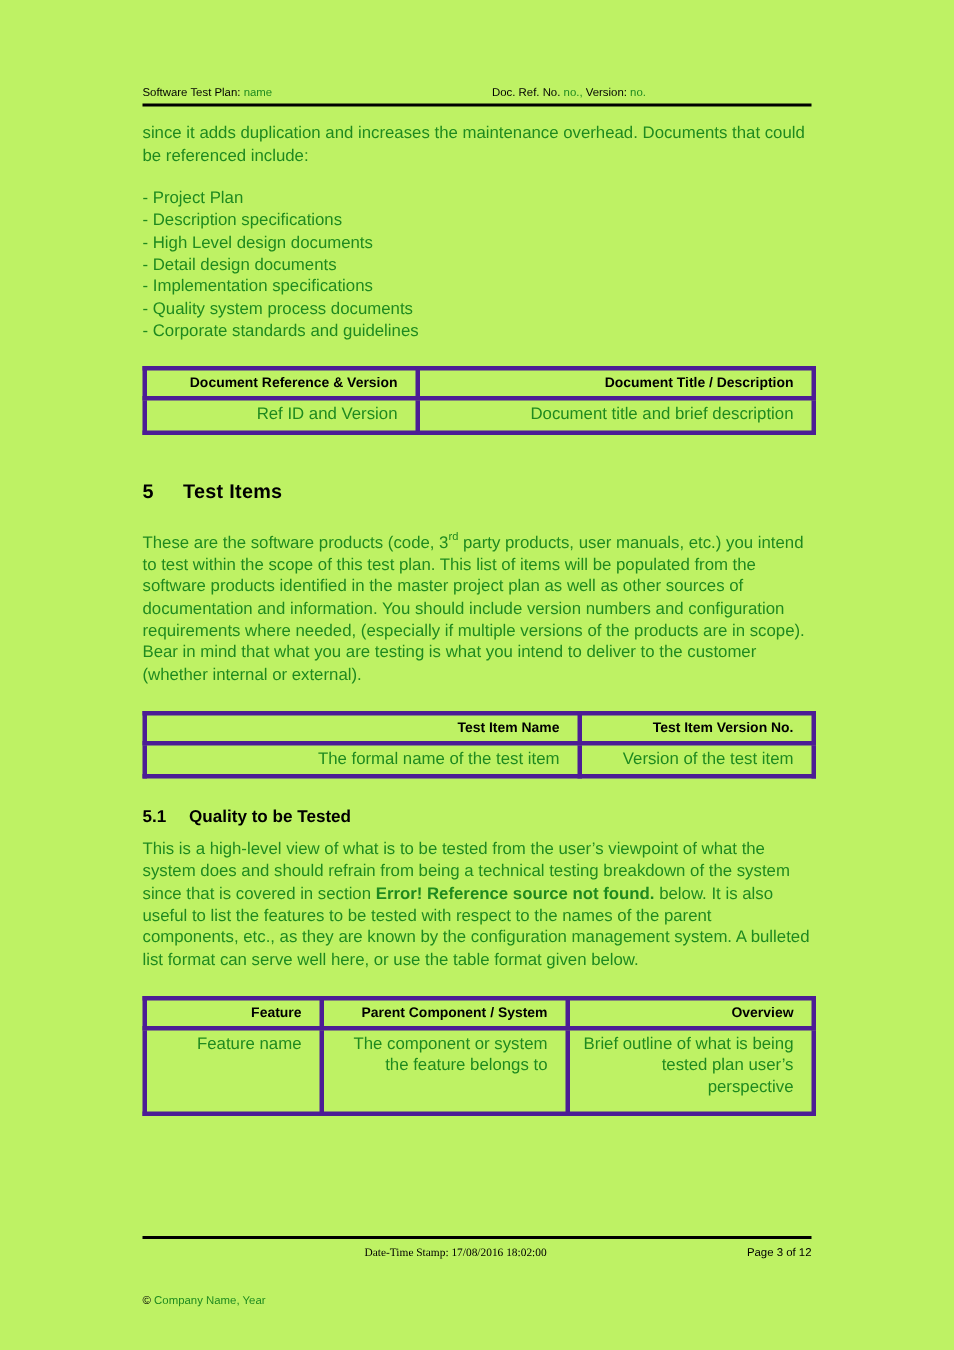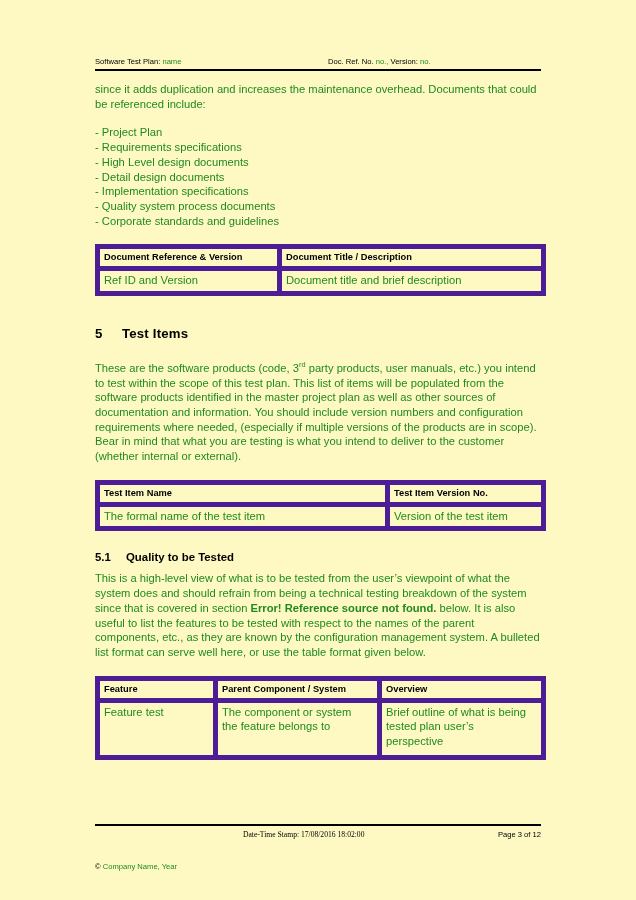--- a/index.html
+++ b/index.html
@@ -10,21 +10,21 @@
     background: #ffffff;
     font-family: "Liberation Sans", sans-serif;
     color: #000000;
     overflow: hidden;
   }
 
   .page {
     position: relative;
     width: 636px;
     height: 900px;
-    background: #fef9c3;
+    background: #bef264;
   }
 
   
   .header {
     position: absolute;
     left: 95px;
     top: 56px;
     width: 446px;
   }
   .header-row {
@@ -100,23 +100,24 @@
   }
   h3.subsection .num { display: inline-block; width: 31px; }
 
   
   table.doc {
     width: 446px;
     border-collapse: collapse;
     table-layout: fixed;
   }
   table.doc td {
-    border: 5px solid #4c1d95;
+    border: 3px solid #4c1d95;
     padding: 2px 12px 3px 4px;
     vertical-align: top;
+    text-align: right;
   }
   table.doc td.th {
     font-size: 9.3px;
     font-weight: bold;
     color: #000;
     line-height: 12px;
   }
   table.doc td.td {
     font-size: 11.2px;
     color: #1f8a1f;
@@ -161,21 +162,21 @@
   </div>
 
   <div class="content">
 
     <p class="body">since it adds duplication and increases the maintenance overhead. Documents that could be referenced include:</p>
 
     <div class="spacer-14"></div>
 
     <ul class="dashlist">
       <li>- Project Plan</li>
-      <li>- Requirements specifications</li>
+      <li>- Description specifications</li>
       <li>- High Level design documents</li>
       <li>- Detail design documents</li>
       <li>- Implementation specifications</li>
       <li>- Quality system process documents</li>
       <li>- Corporate standards and guidelines</li>
     </ul>
 
     <div class="spacer-16"></div>
 
     <table class="doc">
@@ -238,21 +239,21 @@
           <col style="width:164px">
           <col style="width:164px">
         </colgroup>
       <tbody>
         <tr>
           <td class="th">Feature</td>
           <td class="th">Parent Component / System</td>
           <td class="th">Overview</td>
         </tr>
         <tr class="tall">
-          <td class="td">Feature test</td>
+          <td class="td">Feature name</td>
           <td class="td">The component or system the feature belongs to</td>
           <td class="td">Brief outline of what is being tested plan user’s perspective</td>
         </tr>
       </tbody>
     </table>
 
   </div>
 
   <div class="footer">
     <div class="footer-rule"></div>

